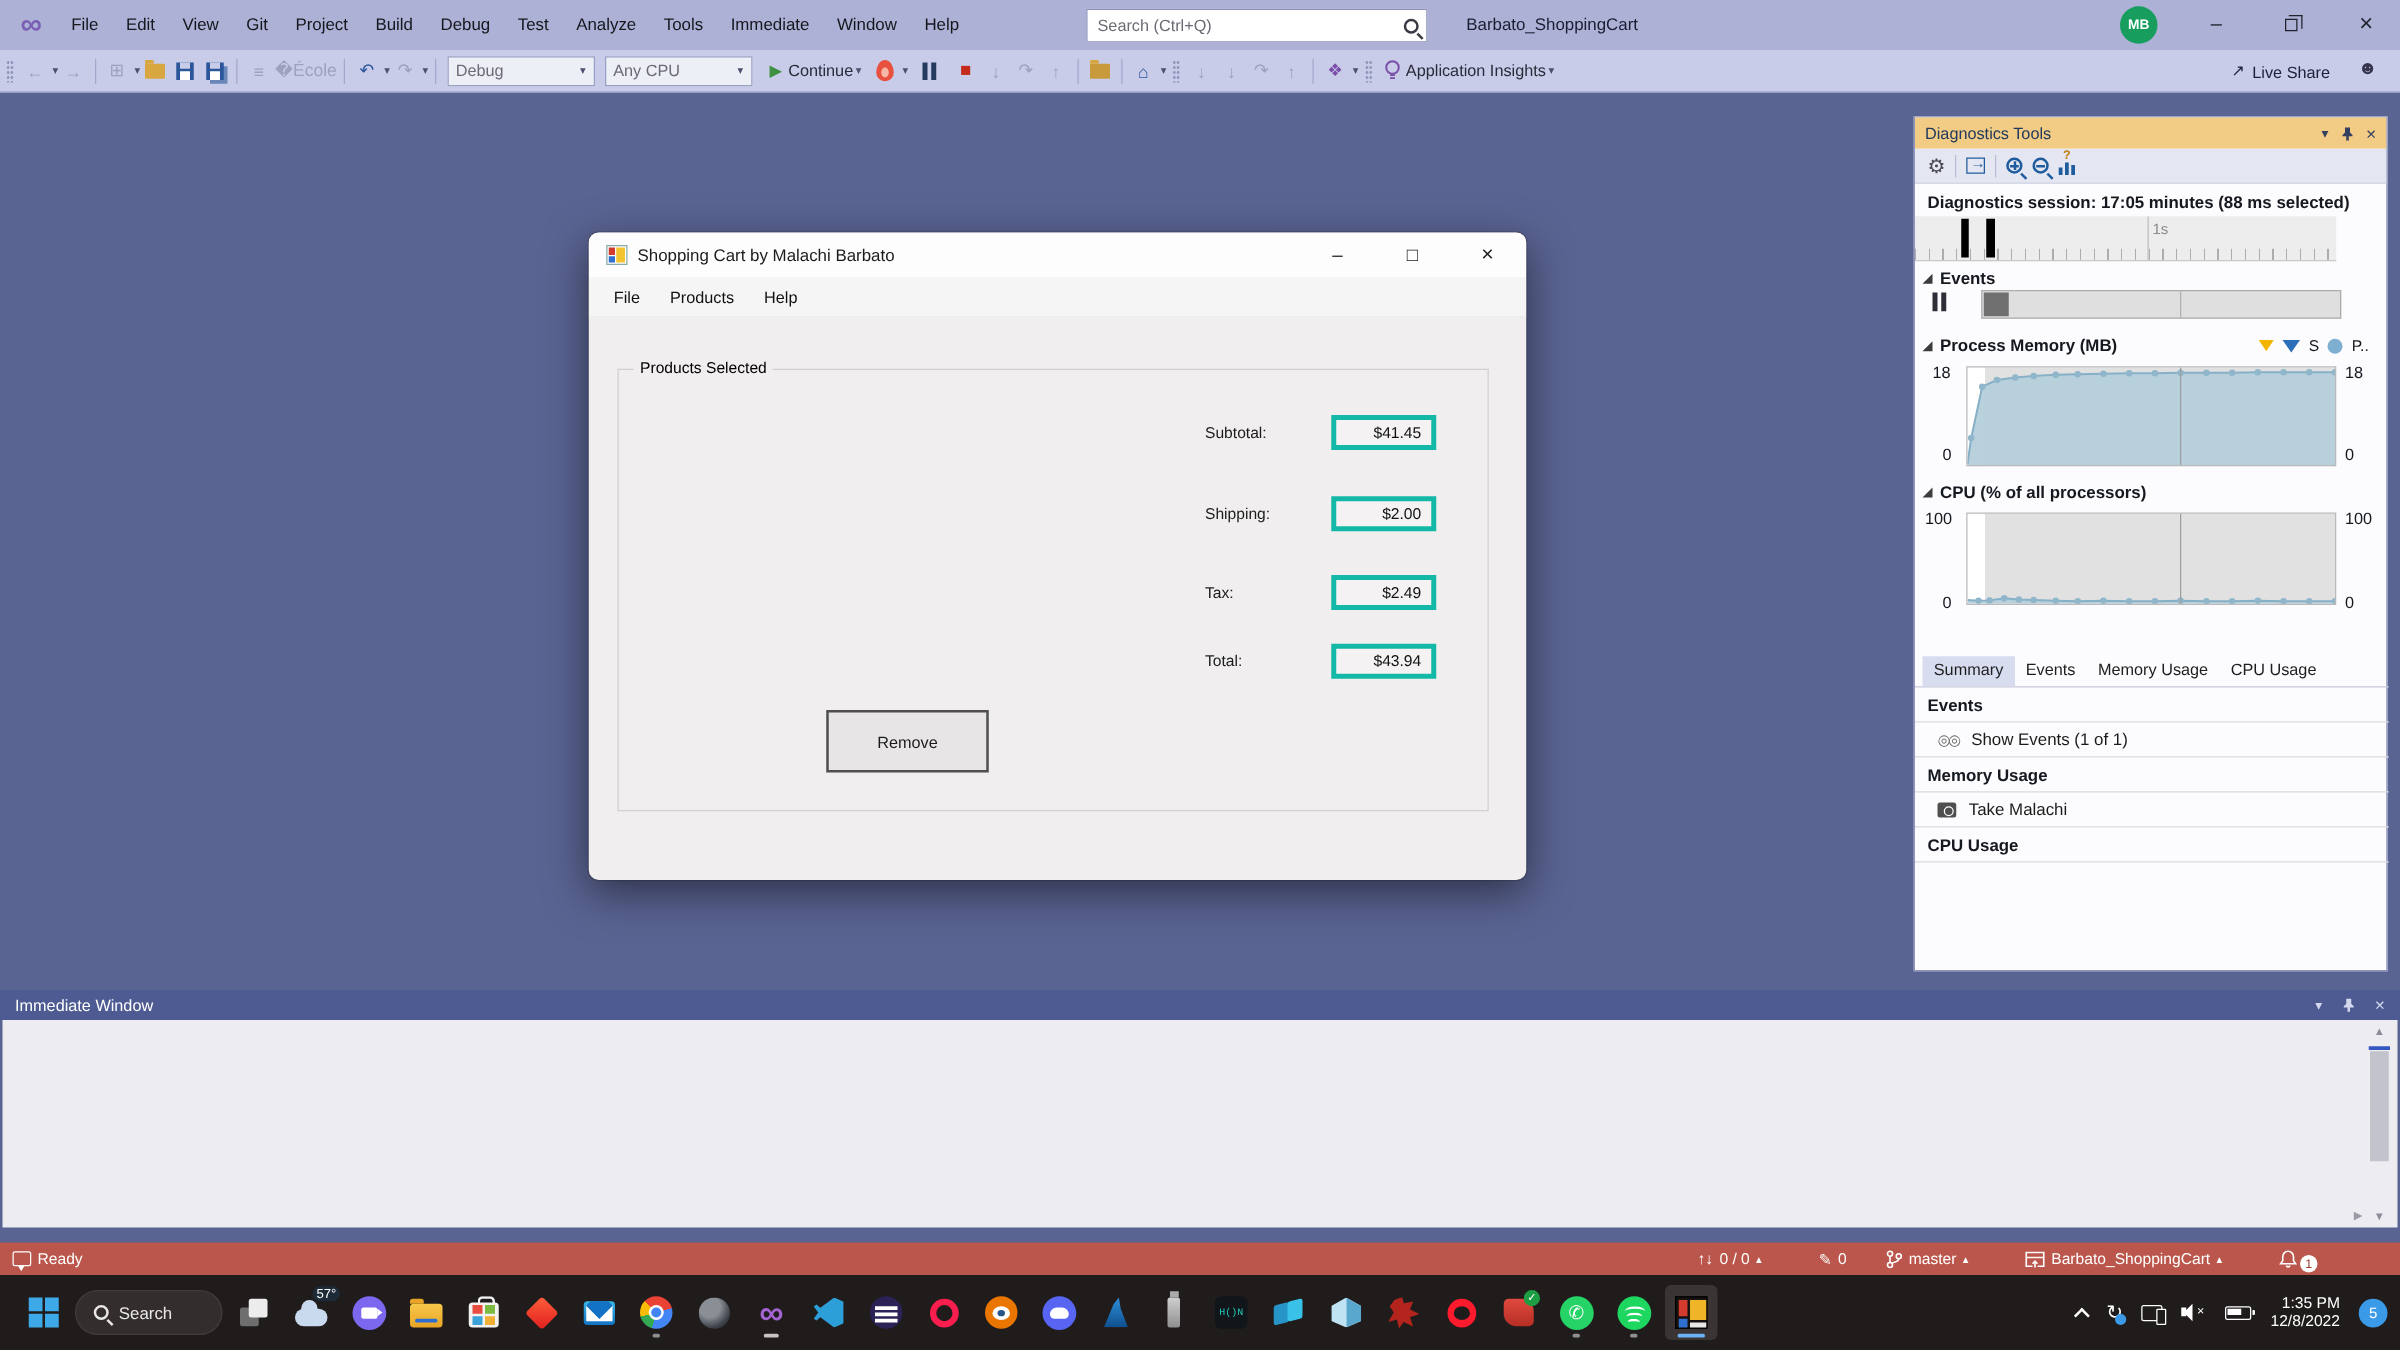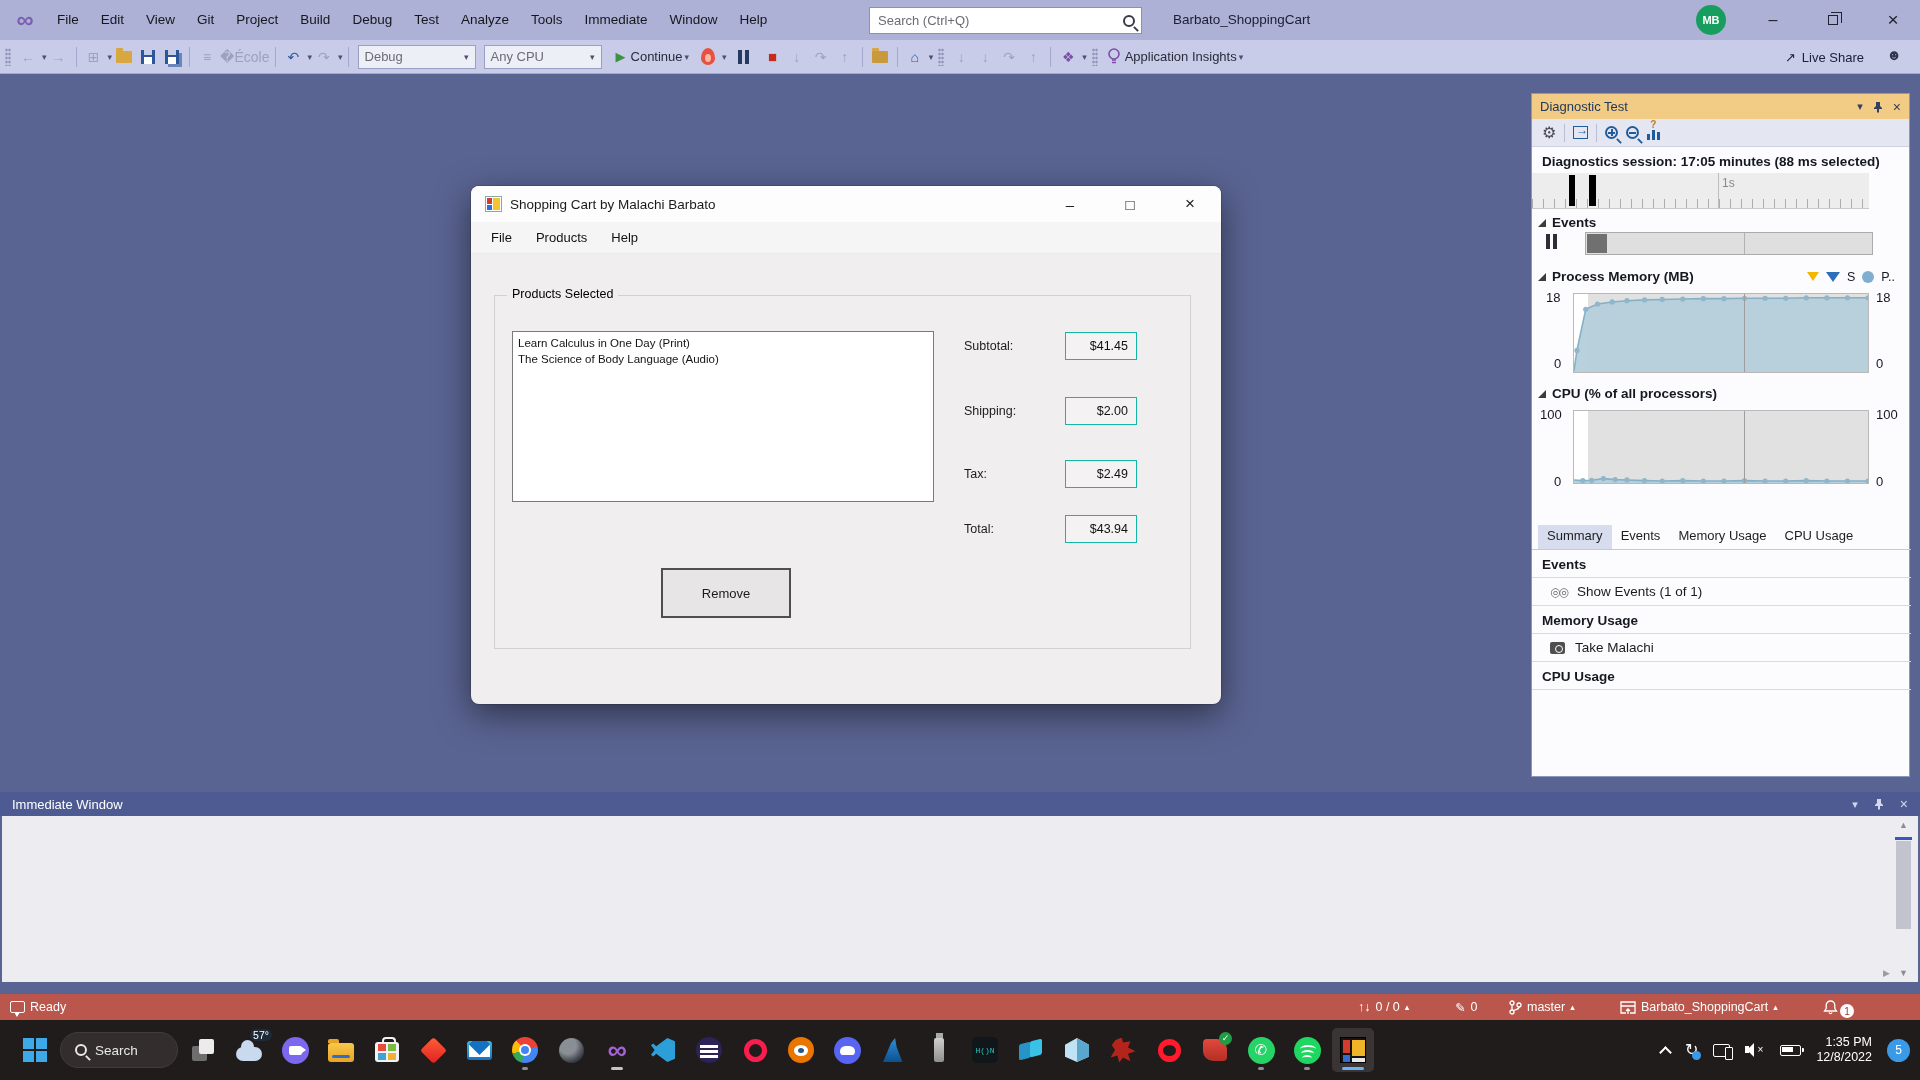--- a/index.html
+++ b/index.html
@@ -56,21 +56,21 @@
   .appicon .b { left:1px; top:8px; width:5px; height:5px; background:#2F6FD0; }
   #form-title { font-size:13.5px; color:#1b1b1b; }
   .fwin-btn { position:absolute; top:188px; width:44px; height:32px; display:flex; align-items:center; justify-content:center; font-size:15px; color:#222; }
   #form-menubar { height:32px; background:#F6F5F5; display:flex; align-items:center; padding-left:8px; border-bottom:1px solid #ECEAEA; }
   .fmenu { font-size:13px; color:#111; padding:0 12px; line-height:32px; }
   #groupbox { position:absolute; left:23px; top:109px; width:697px; height:354px; border:1px solid #D2D0D0; }
   #groupbox-label { position:absolute; left:12px; top:-9px; background:#F0EEEE; padding:0 5px; font-size:12.5px; color:#000000; }
   #listbox { position:absolute; left:17px; top:35px; width:422px; height:171px; background:#fff; border:1px solid #7A7A7A; padding:3px 5px; }
   .list-item { font-size:11.5px; color:#141414; line-height:16px; white-space:nowrap; }
   .tot-label { position:absolute; font-size:12.5px; color:#1c1c1c; }
-  .tot-box { position:absolute; left:570px; width:72px; height:28px; background:#F4F2F2; border:1px solid #14b8a6; font-size:12.5px; color:#111; display:flex; align-items:center; justify-content:flex-end; padding-right:8px; }
+  .tot-box { position:absolute; left:570px; width:84px; height:28px; background:#F4F2F2; border:4px solid #14b8a6; font-size:12.5px; color:#111; display:flex; align-items:center; justify-content:flex-end; padding-right:8px; }
   #remove-btn { position:absolute; left:190px; top:382px; width:130px; height:50px; background:#E7E5E5; border:2px solid #4F4F4F; font-size:13px; color:#1c1c1c; display:flex; align-items:center; justify-content:center; }
 
   
   #diag { left:1531px; top:93px; width:379px; height:684px; background:#FCFCFE; border:1px solid #8F95BC; font-size:13px; color:#1e1e1e; }
   #diag-header { height:25px; background:#F2CB84; display:flex; align-items:center; padding:0 8px; color:#21395c; }
   #diag-header .ttl { flex:1; font-size:13px; }
   .hico { margin-left:10px; color:#33405e; font-size:11px; }
   #diag-toolbar { height:28px; background:#E4E6F1; display:flex; align-items:center; gap:8px; padding:0 10px; border-bottom:1px solid #cfd2e2; }
   .dt-sep { width:1px; height:18px; background:#B9BDD6; }
   .gear { color:#4a4a55; font-size:16px; font-family:"DejaVu Sans",sans-serif; }
@@ -351,42 +351,38 @@
         </span>
       <span id="form-title">Shopping Cart by Malachi Barbato</span>
     </div>
     <div id="form-menubar">
       <span class="fmenu">File</span>
       <span class="fmenu">Products</span>
       <span class="fmenu">Help</span>
     </div>
     <div id="groupbox">
       <span id="groupbox-label">Products Selected</span>
-      <div id="listbox">
-        <div class="list-item">Learn Calculus in One Day (Print)</div>
-        <div class="list-item">The Science of Body Language (Audio)</div>
-      </div>
       <span class="tot-label" style="left:469px; top:43px;">Subtotal:</span>
       <div class="tot-box" style="top:36px;">$41.45</div>
       <span class="tot-label" style="left:469px; top:108px;">Shipping:</span>
       <div class="tot-box" style="top:101px;">$2.00</div>
       <span class="tot-label" style="left:469px; top:171px;">Tax:</span>
       <div class="tot-box" style="top:164px;">$2.49</div>
       <span class="tot-label" style="left:469px; top:226px;text-align:right;">Total:</span>
       <div class="tot-box" style="top:219px;">$43.94</div>
     </div>
     <div id="remove-btn">Remove</div>
   </div>
   <div class="fwin-btn" style="left:1048px;">–</div>
   <div class="fwin-btn" style="left:1108px;">□</div>
   <div class="fwin-btn" style="left:1168px; font-size:17px;">×</div>
 
   <div id="diag" class="abs">
     <div id="diag-header">
-      <span class="ttl">Diagnostic Test</span>
+      <span class="ttl">Diagnostics Tools</span>
       <span class="hico">▾</span>
       <span class="hico">
         <svg class="lineico" width="10" height="12" viewBox="0 0 10 12">
             <path d="M3 1h4v4l2 2v1H6v4L5 11 4 12V8H1V7l2-2z" fill="#33405e"></path>
           </svg>
       </span>
       <span class="hico" style="font-size:14px;">×</span>
     </div>
     <div id="diag-toolbar">
       <span class="gear">⚙</span>

